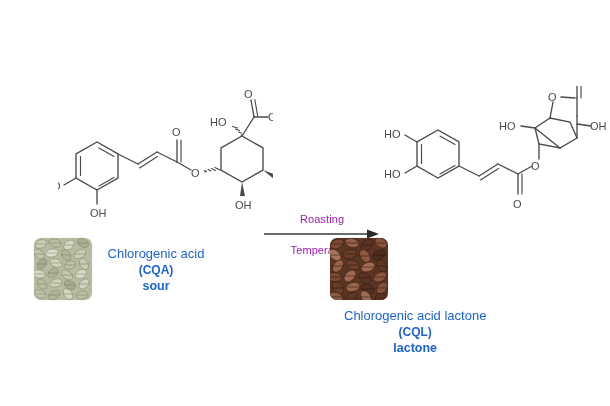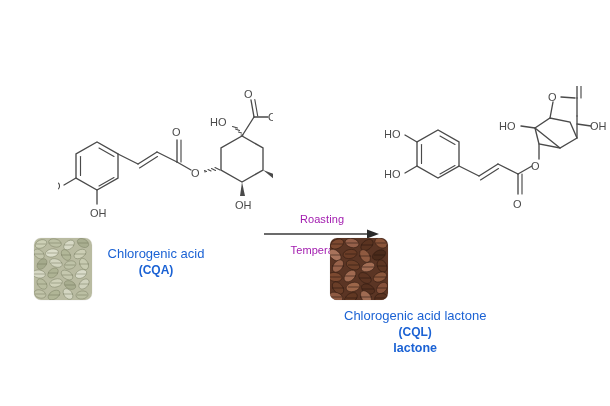--- a/index.html
+++ b/index.html
@@ -237,20 +237,21 @@
             <path d="M3 26 L13 26M17 25 L28 25M31 27 L41 27M45 26 L55 26"></path>
             <path d="M0 36 L11 36M14 35 L24 35M28 37 L39 37M42 36 L52 36"></path>
             <path d="M3 46 L13 46M17 45 L28 45M31 47 L41 47M45 46 L55 46"></path>
             <path d="M1 56 L11 56M15 57 L26 57M29 56 L39 56M43 57 L53 57"></path>
           </g>
         </svg>
       </div>
       <div class="cap-text">
         <div class="cap-name">Chlorogenic acid</div>
         <div class="cap-abbr">(CQA)</div>
+        <div class="cap-taste">sour</div>
       </div>
     </div>
 
     <div class="cap cap-right">
       <div class="bean-tile">
         <svg viewBox="0 0 58 62">
           <rect x="0" y="0" width="58" height="62" fill="#5b3524"></rect>
           <g stroke="#2e1a10" stroke-width="0.5">
             <ellipse cx="7" cy="6" rx="7" ry="4.5" fill="#7e4a31" transform="rotate(-25 7 6)"></ellipse>
             <ellipse cx="22" cy="5" rx="7" ry="4.5" fill="#96604a" transform="rotate(15 22 5)"></ellipse>

